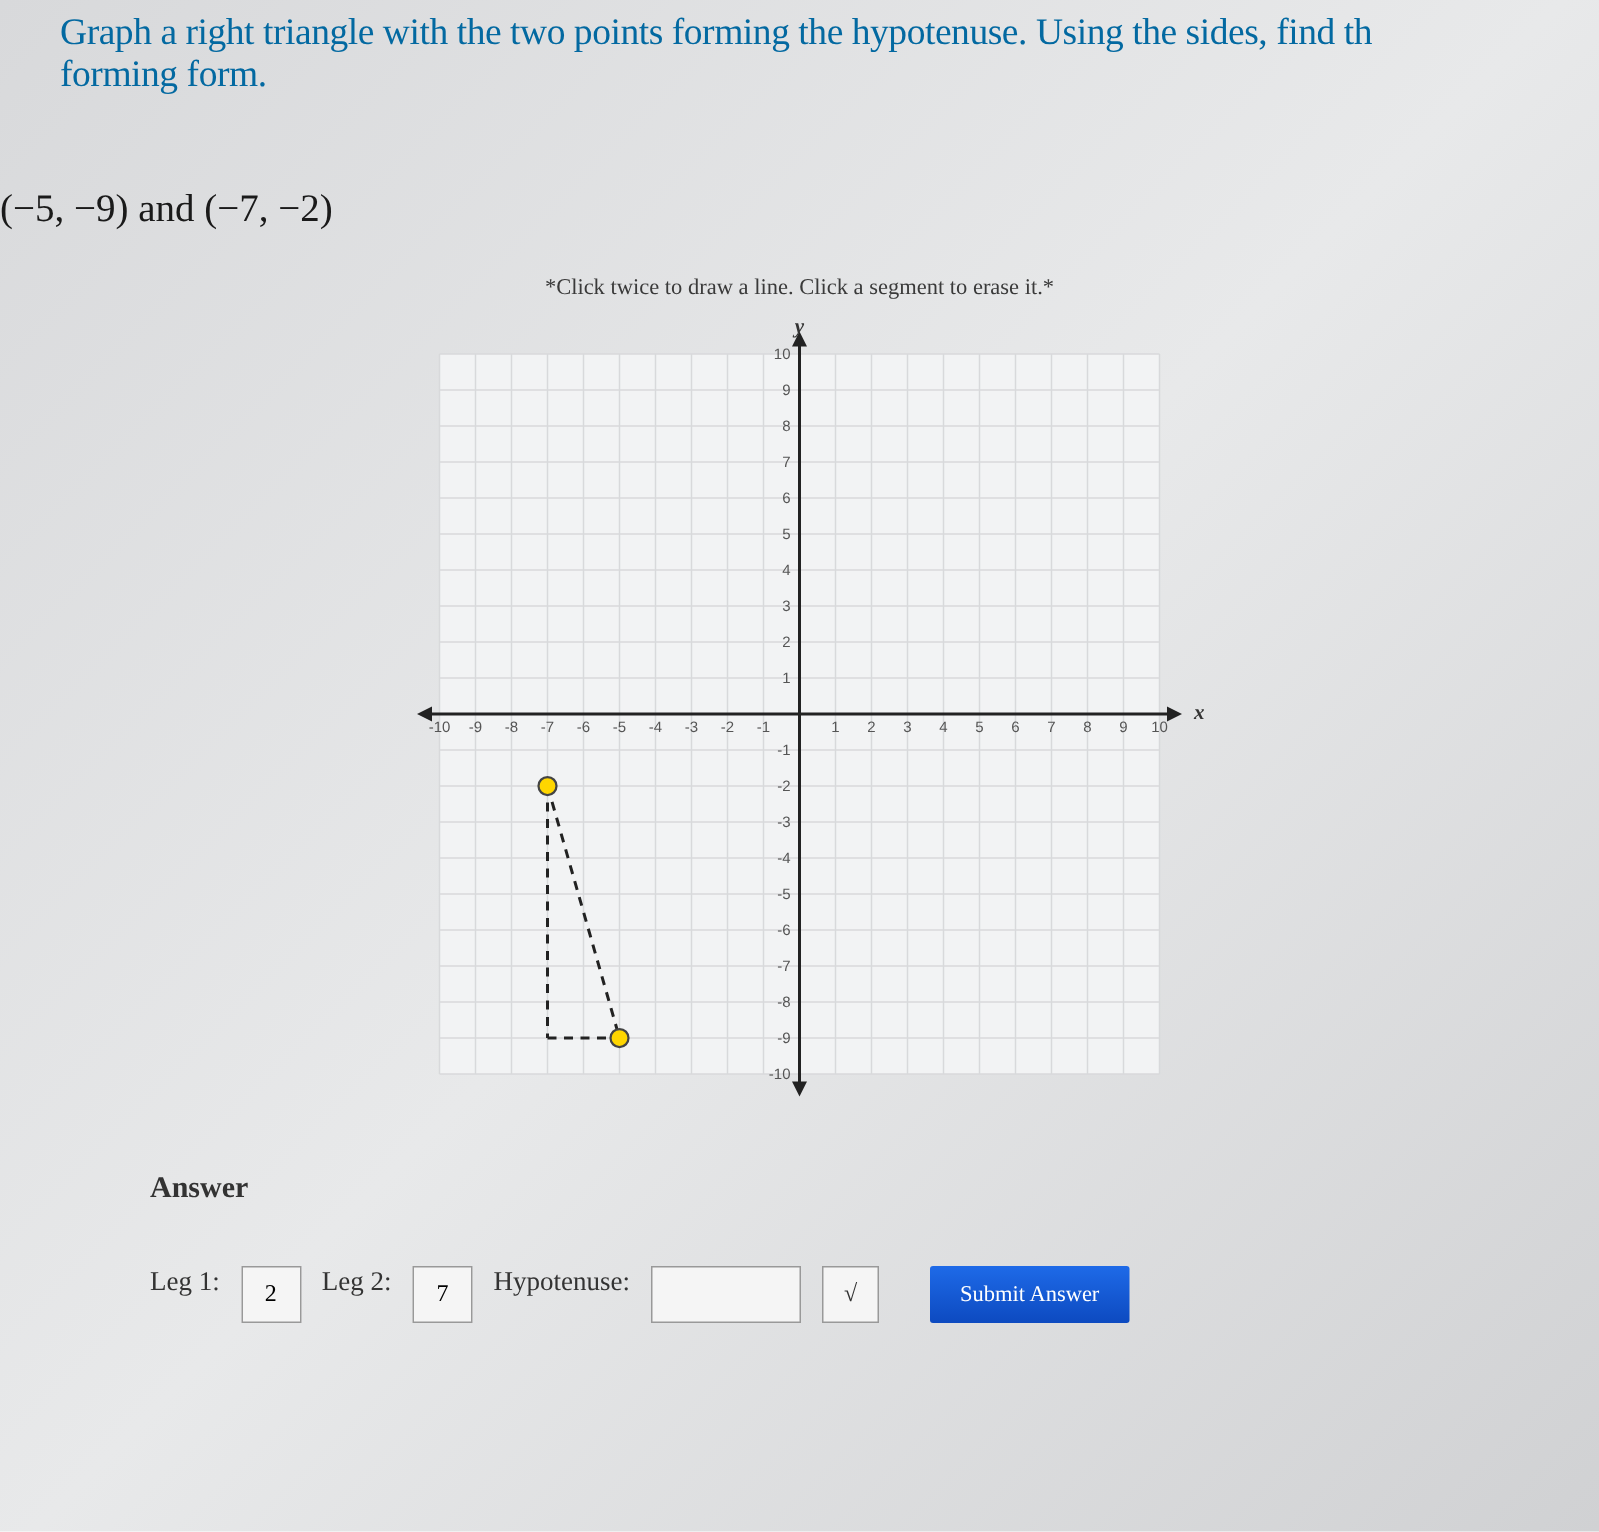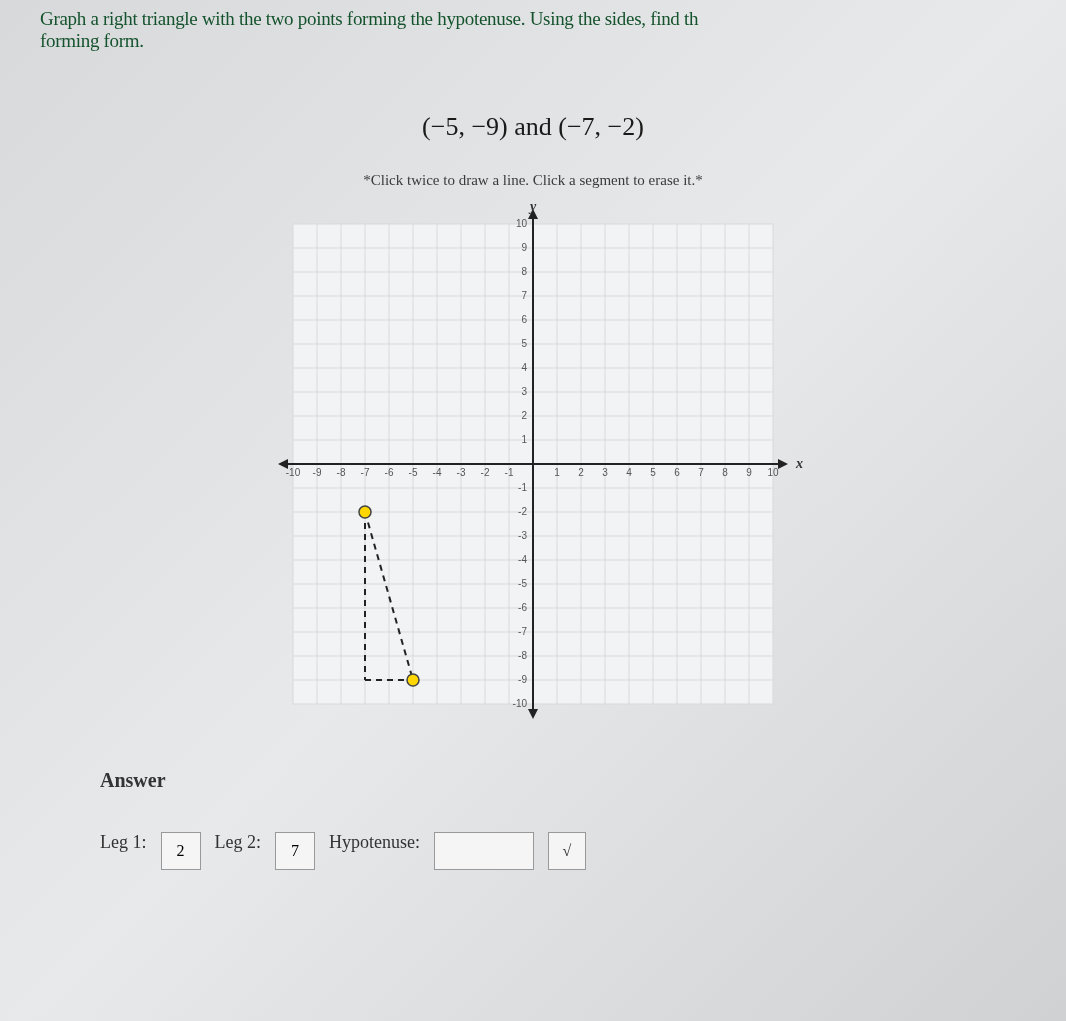--- a/index.html
+++ b/index.html
@@ -7,26 +7,26 @@
       font-family: Georgia, 'Times New Roman', serif;
       background: linear-gradient(135deg, #d8d9db 0%, #e8e9ea 50%, #d0d1d3 100%);
       width: 1066px;
       height: 1021px;
       position: relative;
       overflow: hidden;
       color: #333;
     }
     .question-text {
       padding: 8px 40px 0 40px;
-      font-size: 19px;
-      color: #14532d;
+      font-size: 25px;
+      color: #0369a1;
       letter-spacing: -0.3px;
     }
     .points-display {
-      text-align: center;
+      text-align: left;
       margin-top: 60px;
       font-size: 26px;
       color: #1a1a1a;
     }
     .instruction {
       text-align: center;
       margin-top: 30px;
       font-size: 15px;
       color: #3a3a3a;
     }
@@ -223,13 +223,14 @@
 <div class="answer-row">
   <span>Leg 1:</span>
   <input class="input-box" value="2" style="">
   <span>Leg 2:</span>
   <input class="input-box" value="7" style="">
   <span>Hypotenuse:</span>
   <input class="input-box wide" value="" style="">
   <div class="sqrt-box">
     <span>√</span>
   </div>
+  <button class="submit-btn">Submit Answer</button>
 </div>
 
 </body></html>

